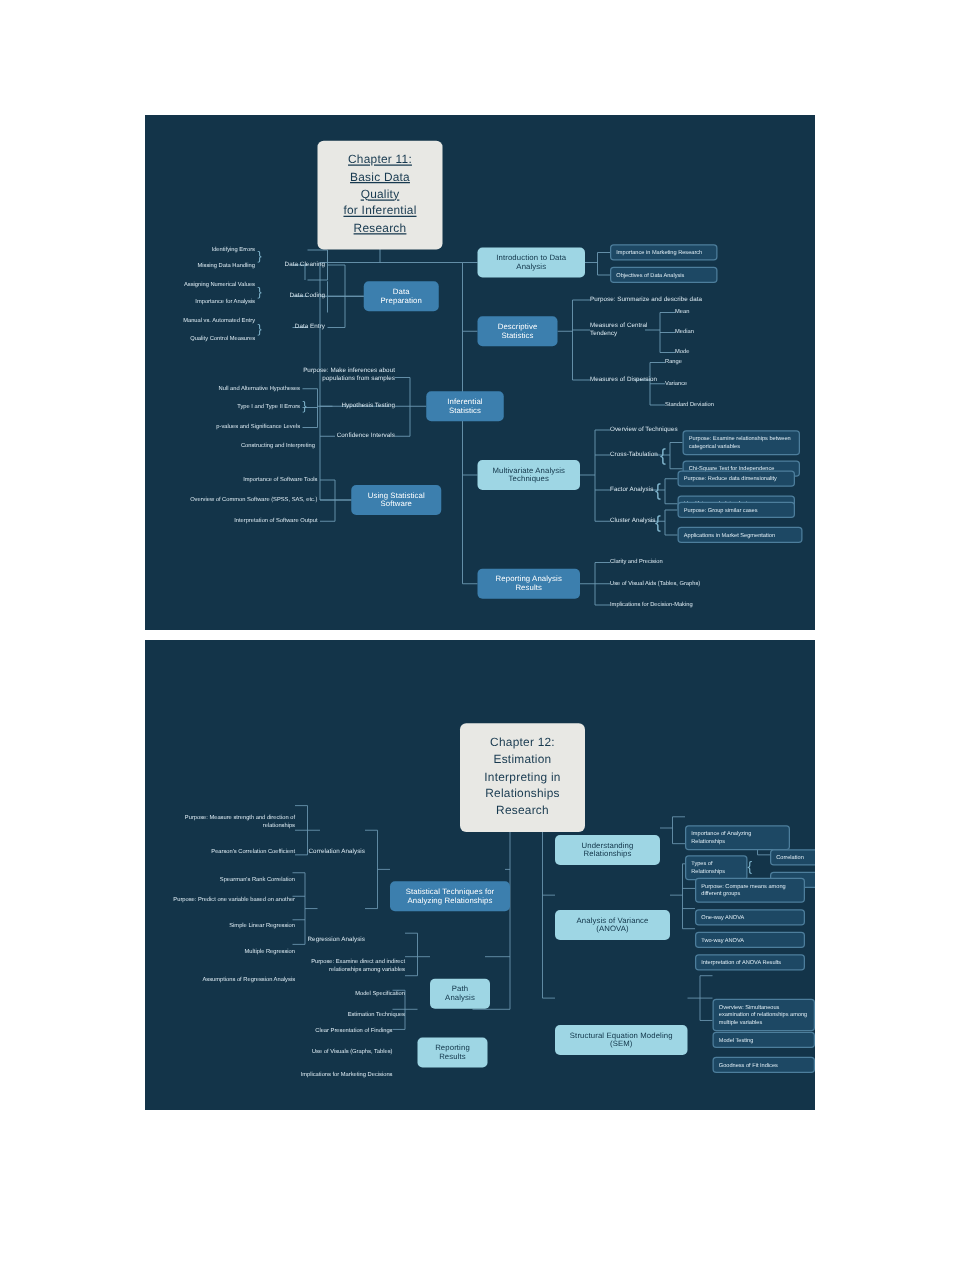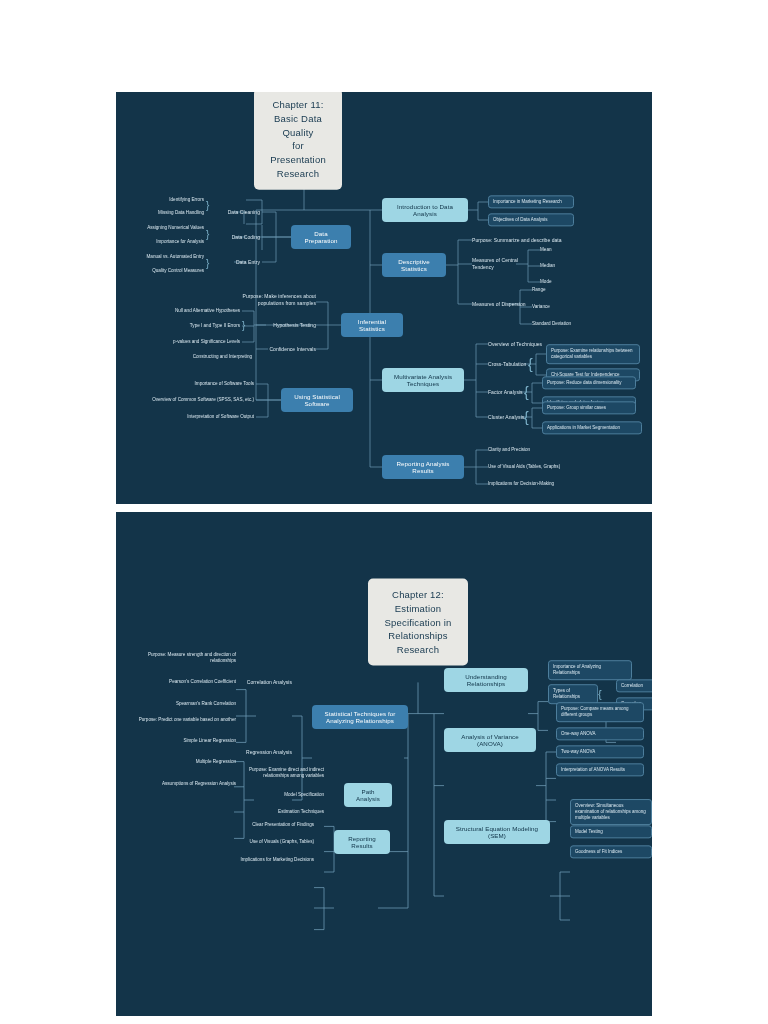--- a/index.html
+++ b/index.html
@@ -1,21 +1,21 @@
 <!DOCTYPE html>
 <html><head>
 <meta charset="utf-8">
 <style>
   html,body{margin:0;padding:0;background:#ffffff;}
   body{width:768px;height:1024px;font-family:"Liberation Sans",sans-serif;overflow:hidden;}
   .page{position:relative;width:768px;height:1024px;background:#fff;}
 
   .panel{position:absolute;background:#133449;overflow:hidden;}
   #panel-1{left:116px;top:92px;width:536px;height:412px;}
-  #panel-2{left:116px;top:512px;width:536px;height:504px;}
+  #panel-2{left:116px;top:512px;width:536px;height:376px;}
 
   .mm{position:absolute;left:0;top:0;width:100%;height:100%;}
   svg.links{position:absolute;left:0;top:0;width:100%;height:100%;overflow:visible;}
   svg.links path,svg.links line{fill:none;stroke:#6f9bb5;stroke-width:0.7;}
 
   .node{position:absolute;box-sizing:border-box;transform:translateY(-50%);
         display:flex;align-items:center;}
   .node > span{display:block;width:100%;}
 
   
@@ -139,25 +139,25 @@
           <path d="M138 250 L126 250"></path>
         <path d="M152 257 L140 257"></path>
 
         <path d="M165 308 L152 308"></path>
         <path d="M152 292 L152 325"></path>
         <path d="M152 292 L140 292"></path>
           <path d="M152 308 L140 308"></path>
           <path d="M152 325 L140 325"></path>
       </svg>
 
-      <div class="node root" style="left:138px;top:47px;width:88px;">
+      <div class="node root" style="left:138px;top:64px;width:100px;text-decoration:underline;">
         <span>
           <span>Chapter 11:</span><br>
           <span>Basic Data Quality</span><br>
-          <span>for Presentation</span><br>
+          <span>for Inferential</span><br>
           <span>Research</span>
         </span>
       </div>
 
       <div class="node lvl1" style="left:175px;top:145px;width:60px;">
         <span>Data Preparation</span>
       </div>
       <div class="node lvl2 r" style="left:90px;top:120px;width:54px;">
           <span>Data Cleaning</span>
         </div>
@@ -389,21 +389,21 @@
         <path d="M444 300 L444 340"></path>
         <path d="M444 300 L454 300"></path>
           <path d="M444 320 L454 320"></path>
           <path d="M444 340 L454 340"></path>
       </svg>
 
       <div class="node root" style="left:252px;top:110px;width:100px;">
         <span>
           <span>Chapter 12:</span><br>
           <span>Estimation</span><br>
-          <span>Specification in</span><br>
+          <span>Interpreting in</span><br>
           <span>Relationships</span><br>
           <span>Research</span>
         </span>
       </div>
 
       <div class="node lvl1" style="left:196px;top:205px;width:96px;">
         <span>Statistical Techniques for Analyzing Relationships</span>
       </div>
       <div class="node lvl2 r" style="left:122px;top:170px;width:54px;">
           <span>Correlation Analysis</span>

